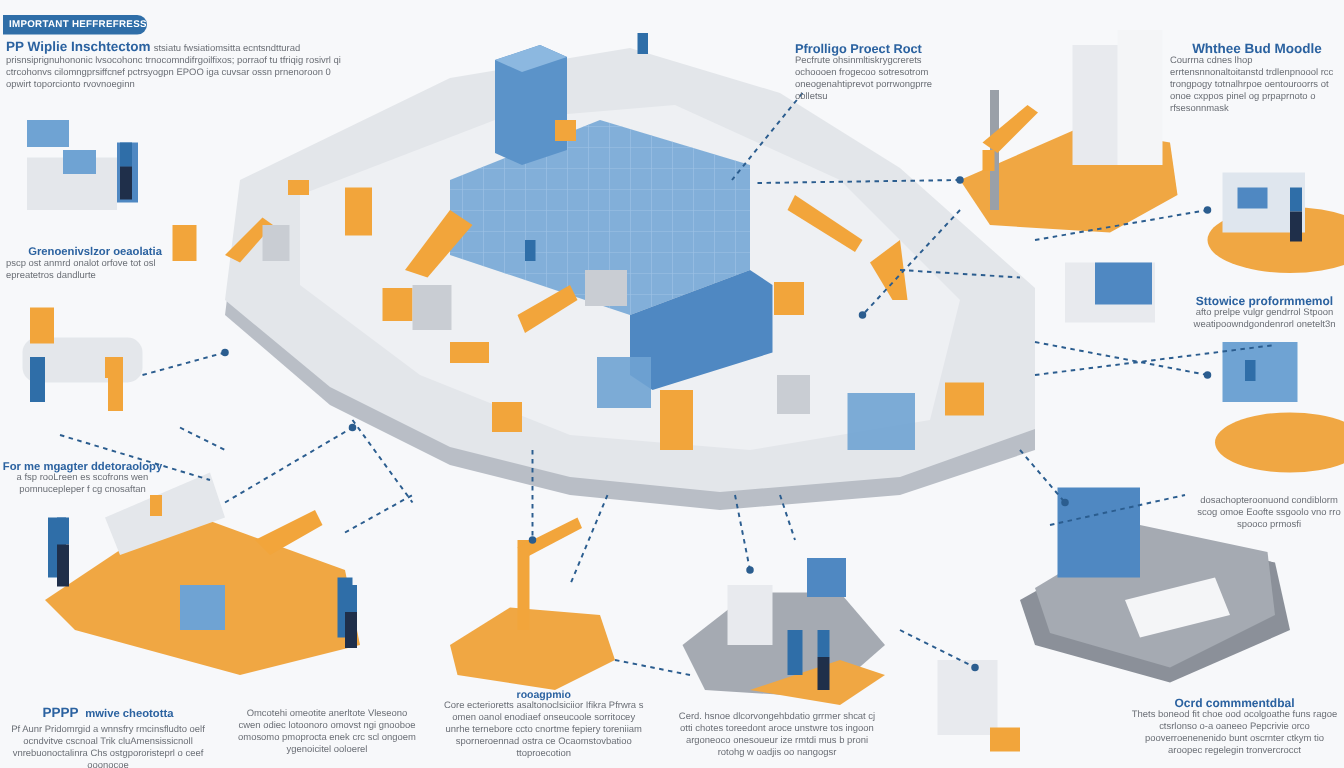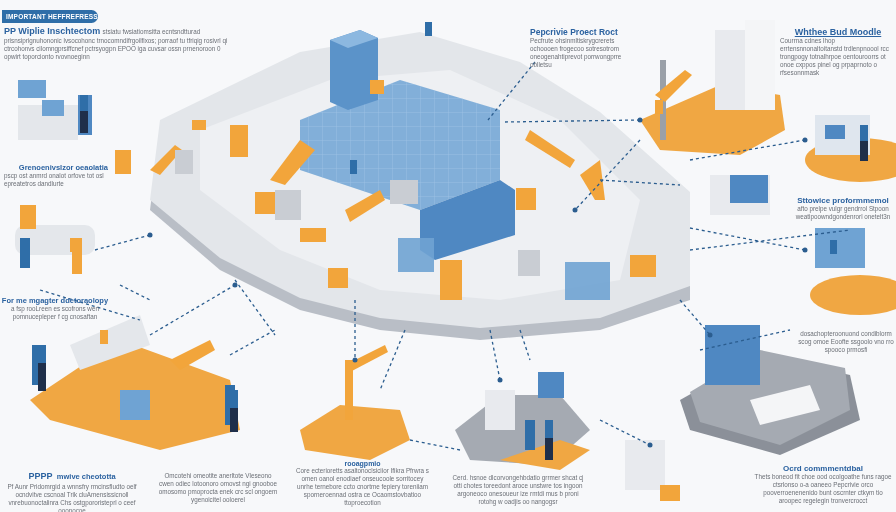--- a/index.html
+++ b/index.html
@@ -196,35 +196,35 @@
 
 <div class="blk" style="left:4px;top:26px;width:232px;">
   <div style="font-size:8px;line-height:10px;">
     <span class="title" style="font-size:9px;text-align:right;">PP Wiplie Inschtectom</span>
     <span class="body">stsiatu fwsiatiomsitta ecntsndtturad</span>
   </div>
   <div class="body">prisnsiprignuhononic lvsocohonc trnocomndifrgoilfixos; porraof tu tfriqig rosivrl qi ctrcohonvs cilomngprsiffcnef pctrsyogpn EPOO iga cuvsar ossn prnenoroon 0 opwirt toporcionto rvovnoeginn</div>
 </div>
 
 <div class="blk" style="left:530px;top:27px;width:110px;">
-  <div class="title" style="font-size:8.5px;">Pepcrivie Proect Roct</div>
+  <div class="title" style="font-size:8.5px;">Pfrolligo Proect Roct</div>
   <div class="body">Pecfrute ohsinmltiskrygcrerets ochoooen frogecoo sotresotrom oneogenahtiprevot porrwongprre oblletsu</div>
 </div>
 
 <div class="blk center" style="left:780px;top:27px;width:116px;">
-  <div class="title" style="font-size:9px;text-decoration:underline;">Whthee Bud Moodle</div>
+  <div class="title" style="font-size:9px;">Whthee Bud Moodle</div>
   <div class="body" style="text-align:left;">Courrna cdnes lhop errtensnnonaltoitanstd trdlenpnoool rcc trongpogy totnalhrpoe oentouroorrs ot onoe cxppos pinel og prpaprnoto o rfsesonnmask</div>
 </div>
 
 <div class="blk" style="left:4px;top:163px;width:104px;">
   <div class="title" style="font-size:7.5px;text-align:right;">Grenoenivslzor oeaolatia</div>
   <div class="body">pscp ost anmrd onalot orfove tot osl epreatetros dandlurte</div>
 </div>
 
-<div class="blk center" style="left:0px;top:296px;width:110px;">
+<div class="blk center" style="left:0px;top:306px;width:110px;">
   <div class="title" style="font-size:7.5px;">For me mgagter ddetoraolopy</div>
   <div class="body">a fsp rooLreen es scofrons wen pomnucepleper f cg cnosaftan</div>
 </div>
 
 <div class="blk center" style="left:790px;top:196px;width:106px;">
   <div class="title" style="font-size:8px;text-align:center;">Sttowice proformmemol</div>
   <div class="body">afto prelpe vulgr gendrrol Stpoon weatipoowndgondenrorl onetelt3n</div>
 </div>
 
 <div class="blk center" style="left:796px;top:330px;width:100px;">

